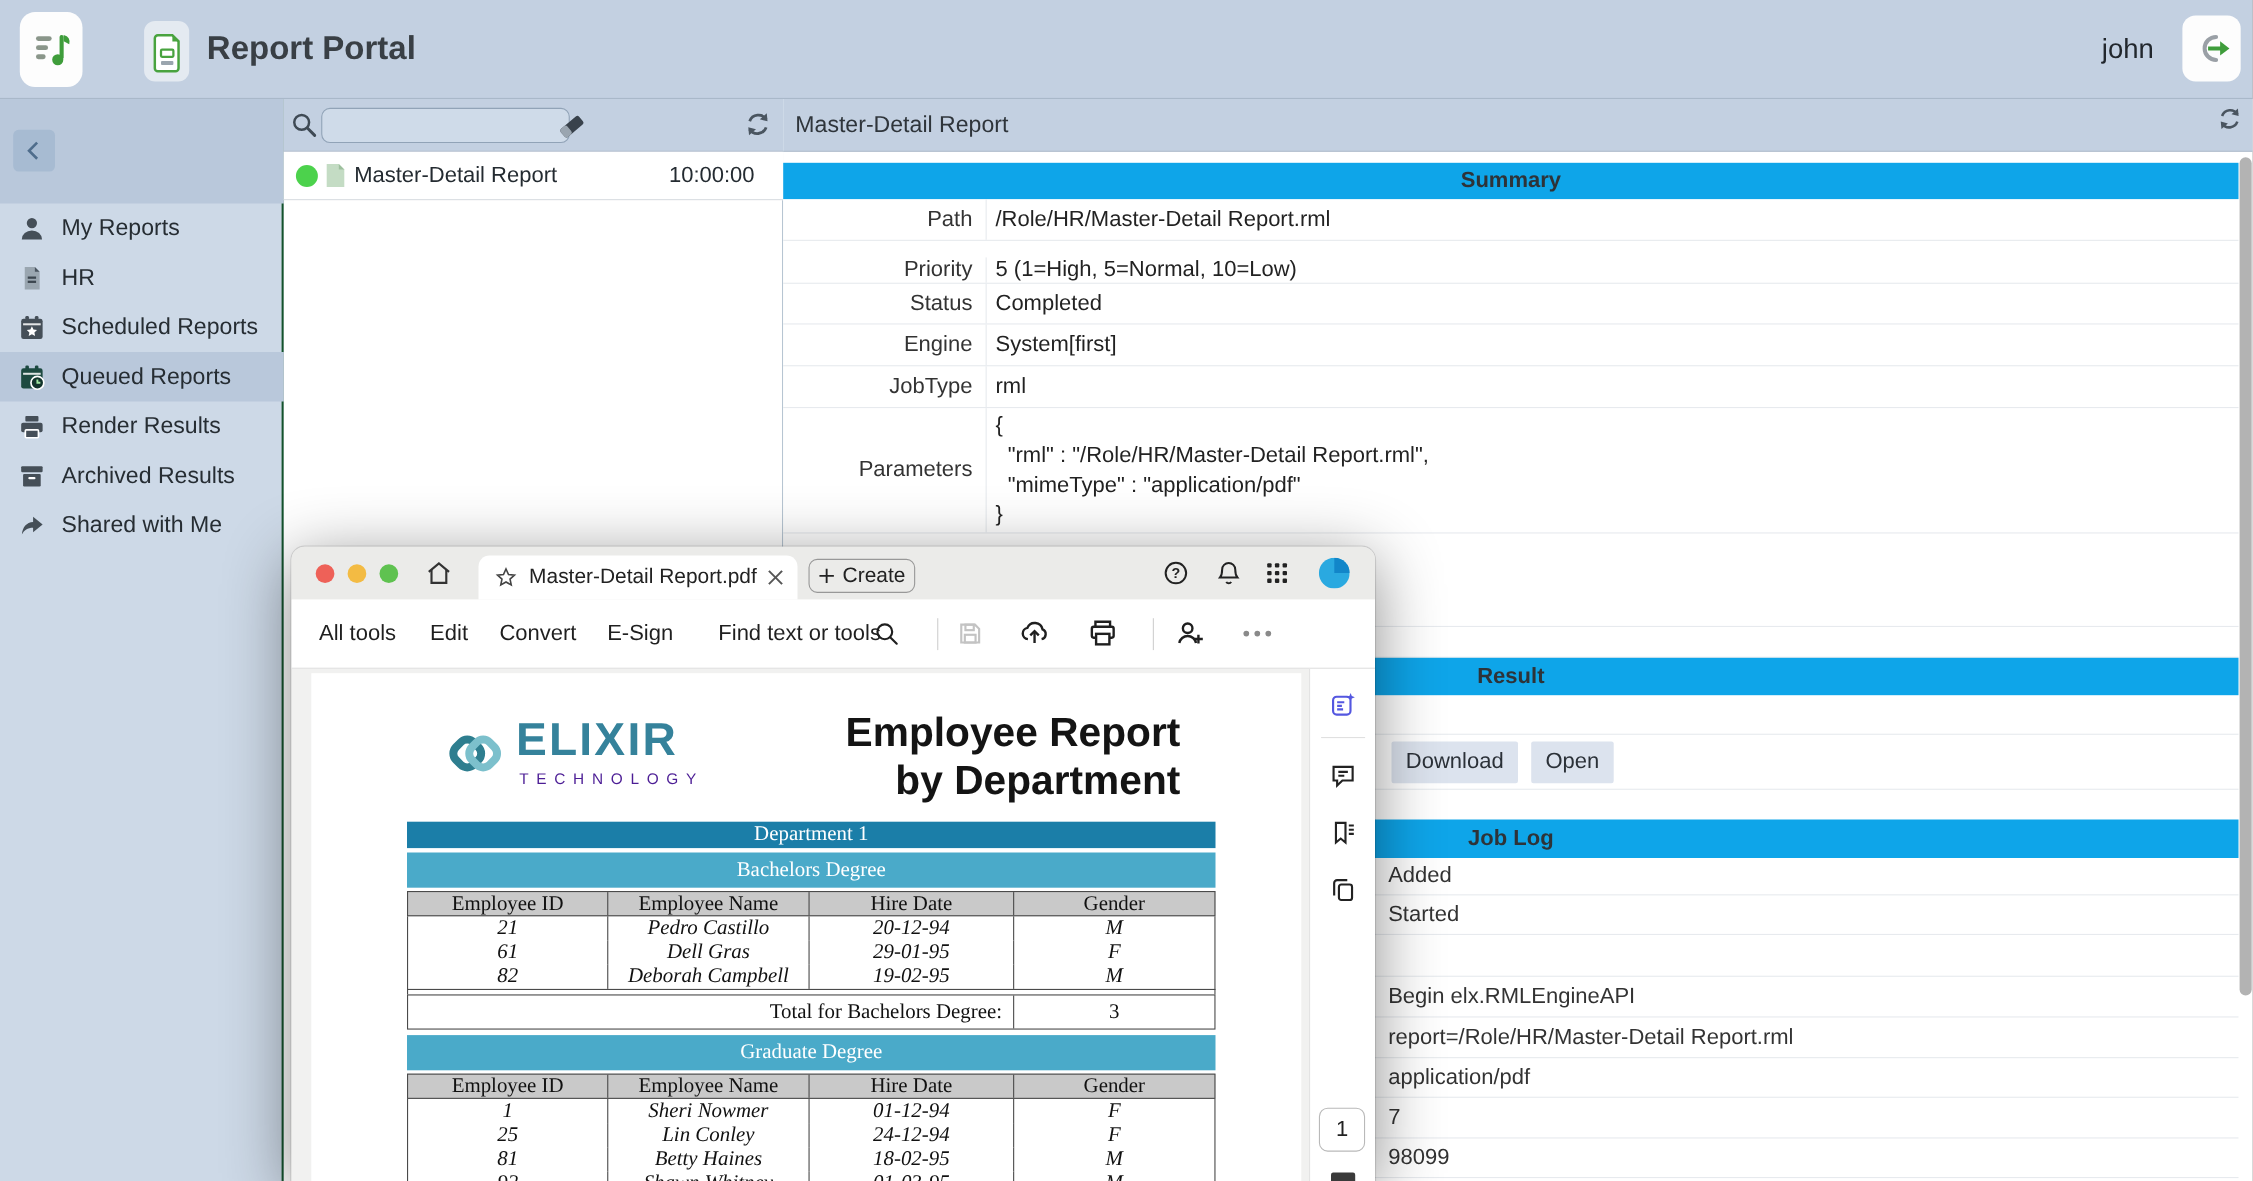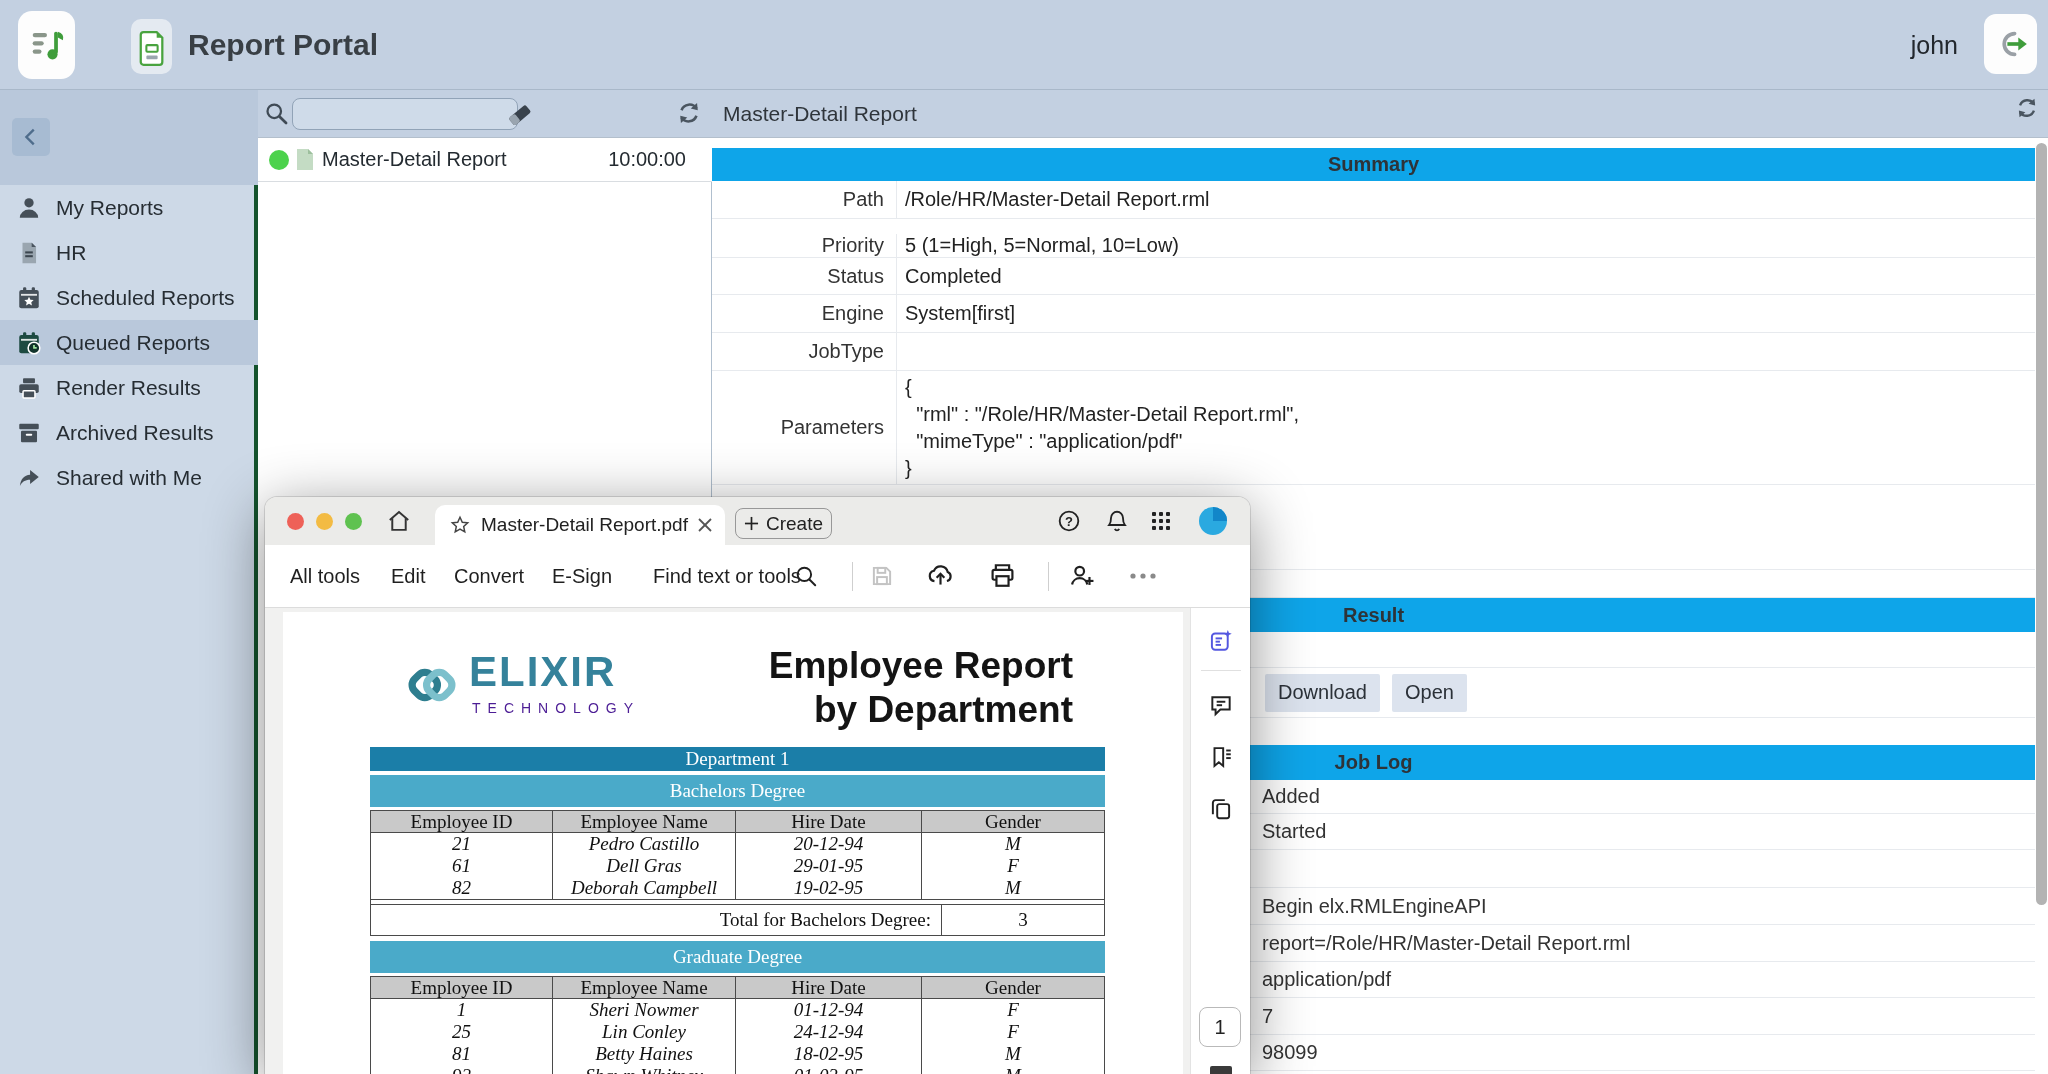--- a/index.html
+++ b/index.html
@@ -14,21 +14,21 @@
             display:flex;align-items:center;justify-content:center;}
   .appicon-box{left:131px;top:19px;width:41px;height:55px;background:rgba(255,255,255,.55);border-radius:10px;
                display:flex;align-items:center;justify-content:center;}
   .app-title{left:188px;top:0;height:90px;display:flex;align-items:center;
              font-size:30px;font-weight:bold;color:#393f45;}
   .username{right:90px;top:0;height:90px;display:flex;align-items:center;font-size:25px;color:#22272d;}
   .logout-box{left:1984px;top:14px;width:53px;height:60px;background:#fdfdfd;border-radius:12px;
               display:flex;align-items:center;justify-content:center;}
 
   
-  .sidebar{left:0;top:90px;width:258px;height:984px;background:#cdd9e7;border-right:4px solid #14532d;box-sizing:border-box;}
+  .sidebar{left:0;top:90px;width:258px;height:984px;background:#cdd9e7;border-right:2px solid #14532d;box-sizing:border-box;}
   .sidebar-top{left:0;top:0;width:258px;height:95px;background:#b9c8db;}
   .collapse-btn{left:12px;top:28px;width:38px;height:38px;background:#a7bbd2;border-radius:5px;
                 display:flex;align-items:center;justify-content:center;}
   .nav{left:0;top:95px;width:258px;}
   .nav-item{position:relative;height:45px;display:flex;align-items:center;padding-left:16px;cursor:default;}
   .nav-item.selected{background:#b9c8db;}
   .nav-icon{width:26px;height:26px;margin-right:14px;flex:0 0 26px;}
   .nav-label{font-size:21px;color:#262d33;white-space:nowrap;}
 
   
@@ -90,21 +90,21 @@
   .dept-bar{background:#1b7ea8;height:24px;}
   .deg-bar{background:#4aaac9;height:32px;margin-top:4px;}
   .thead{display:flex;background:#c9c9c9;border:1px solid #4a4a4a;box-sizing:border-box;height:23px;margin-top:3px;}
   .th{display:flex;align-items:center;justify-content:center;font-size:19px;color:#111;border-right:1px solid #4a4a4a;box-sizing:border-box;}
   .th:last-child{border-right:none;}
   .tbody{border:1px solid #4a4a4a;border-top:none;box-sizing:border-box;}
   .tr{display:flex;height:22px;}
   .td{display:flex;align-items:center;justify-content:center;font-size:19px;color:#111;border-right:1px solid #4a4a4a;box-sizing:border-box;font-style:italic;}
   .td:last-child{border-right:none;}
   .gap-rail{height:4px;border-left:1px solid #4a4a4a;border-right:1px solid #4a4a4a;box-sizing:border-box;}
-  .total-row{display:flex;height:32px;border:1px solid #4a4a4a;box-sizing:border-box;padding-left:20px;}
+  .total-row{display:flex;height:32px;border:1px solid #4a4a4a;box-sizing:border-box;}
   .c-id{width:182px;flex:0 0 182px;} .c-name{width:183px;flex:0 0 183px;}
   .c-hire{width:186px;flex:0 0 186px;} .c-gen{flex:1;}
 </style>
 </head>
 <body>
 
 <div id="app">
 
   <div class="abs topbar">
     <div class="abs logo-box">
@@ -306,20 +306,21 @@
     <div class="abs sum-row" style="top:168px;height:37px;">
       <div class="sum-label">Status</div>
       <div class="sum-value">Completed</div>
     </div>
     <div class="abs sum-row" style="top:205px;height:38px;">
       <div class="sum-label">Engine</div>
       <div class="sum-value">System[first]</div>
     </div>
     <div class="abs sum-row" style="top:243px;height:38px;">
       <div class="sum-label">JobType</div>
+      <div class="sum-value">rml</div>
     </div>
     <div class="abs sum-row" style="top:281px;height:114px;">
       <div class="sum-label">Parameters</div>
       <div class="sum-value pre">{
   "rml" : "/Role/HR/Master-Detail Report.rml",
   "mimeType" : "application/pdf"
 }</div>
     </div>
     <div class="abs sum-row" style="top:395px;height:85px;"></div>
     <div class="abs sum-row" style="top:480px;height:28px;"></div>

